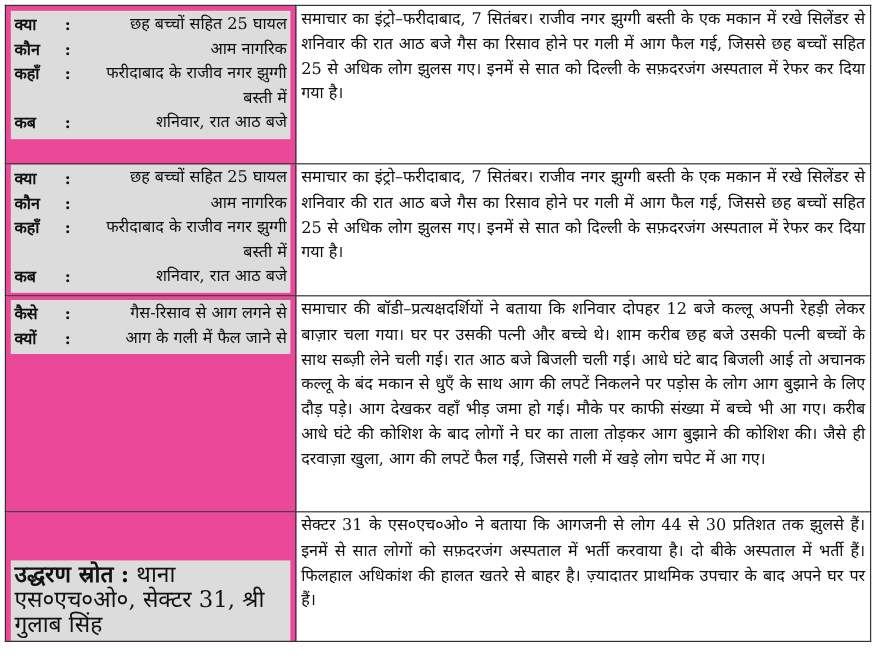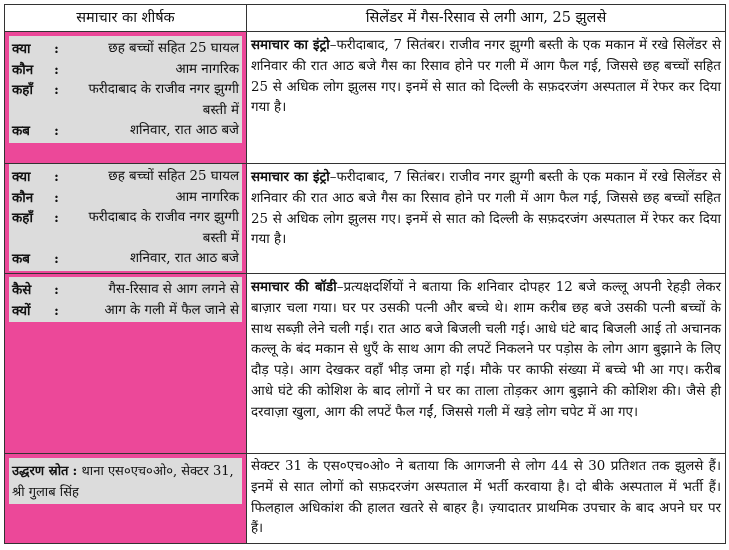--- a/index.html
+++ b/index.html
@@ -20,37 +20,33 @@
       font-weight: normal; font-size: 14.5px; text-align: center;
       height: 27px; line-height: 24px; background: #fff;
     }
     td.left { padding: 4px 4px 0 4px; background: #ec4899; }
     .shade { background: #dcdcdc; padding: 2px 3px; }
     .kv { display: flex; font-size: 13.4px; line-height: 20.5px; }
     .kv .k { font-weight: bold; width: 42px; flex: none; }
     .kv .sep { width: 14px; flex: none; font-weight: bold; }
     .kv .v { flex: 1; text-align: right; }
     td.right { padding: 2px 4px 2px 4px; font-size: 13.4px; line-height: 20.8px; text-align: justify; text-align-last: left; }
-    td.right b { font-weight: bold; }
-    .src { font-size: 13px; line-height: 21px; }
+    td.right b { font-weight: normal; }
+    .src { font-size: 19px; line-height: 21px; margin-top: 36px; }
     .src b { font-weight: bold; }
   </style>
 </head>
 <body>
 
 <table class="news">
   <colgroup>
       <col class="c1">
       <col class="c2">
     </colgroup>
   <tbody>
-      <tr>
-    <th>समाचार का शीर्षक</th>
-    <th>सिलेंडर में गैस-रिसाव से लगी आग, 25 झुलसे</th>
-  </tr>
 
   <tr style="height:132px;">
     <td class="left" style="padding:4px 4px 0 4px;">
       <div class="shade">
         <div class="kv">
               <span class="k">क्या</span>
               <span class="sep">:</span>
               <span class="v">छह बच्चों सहित 25 घायल</span>
             </div>
         <div class="kv">

